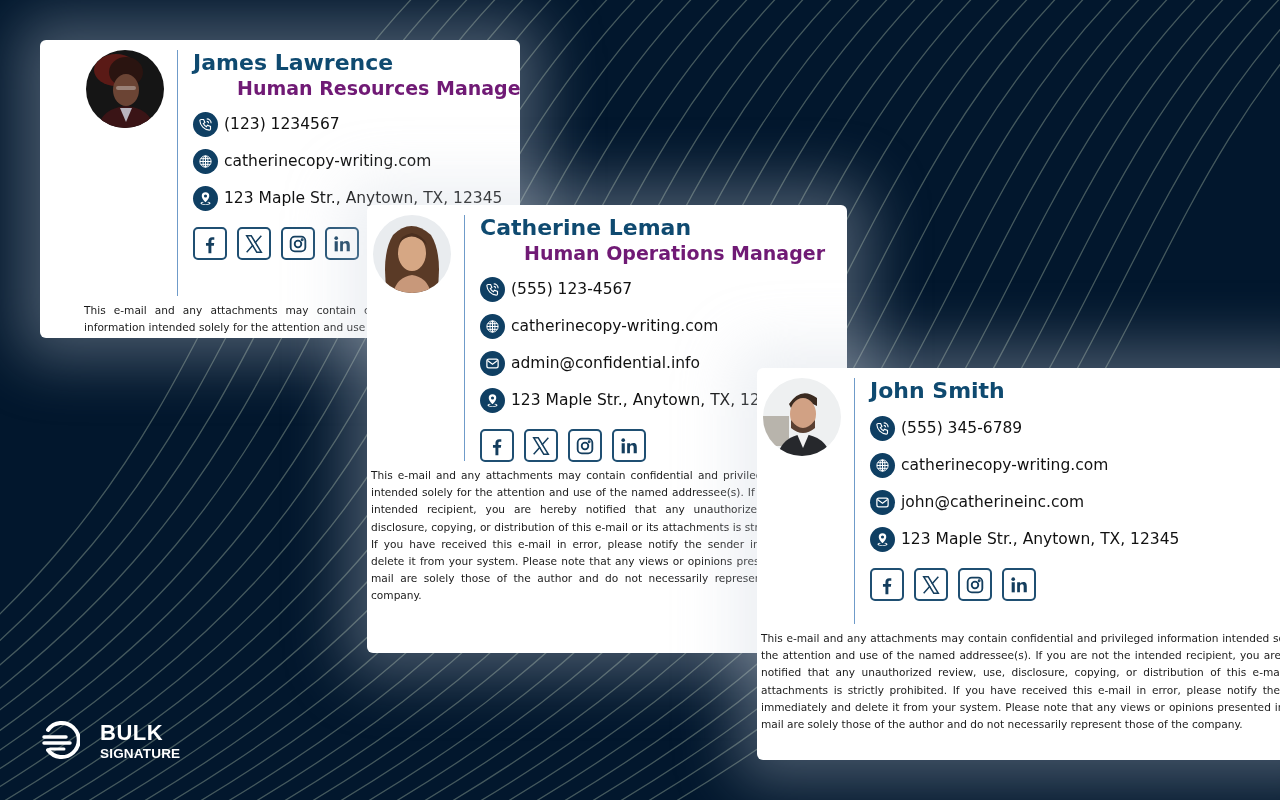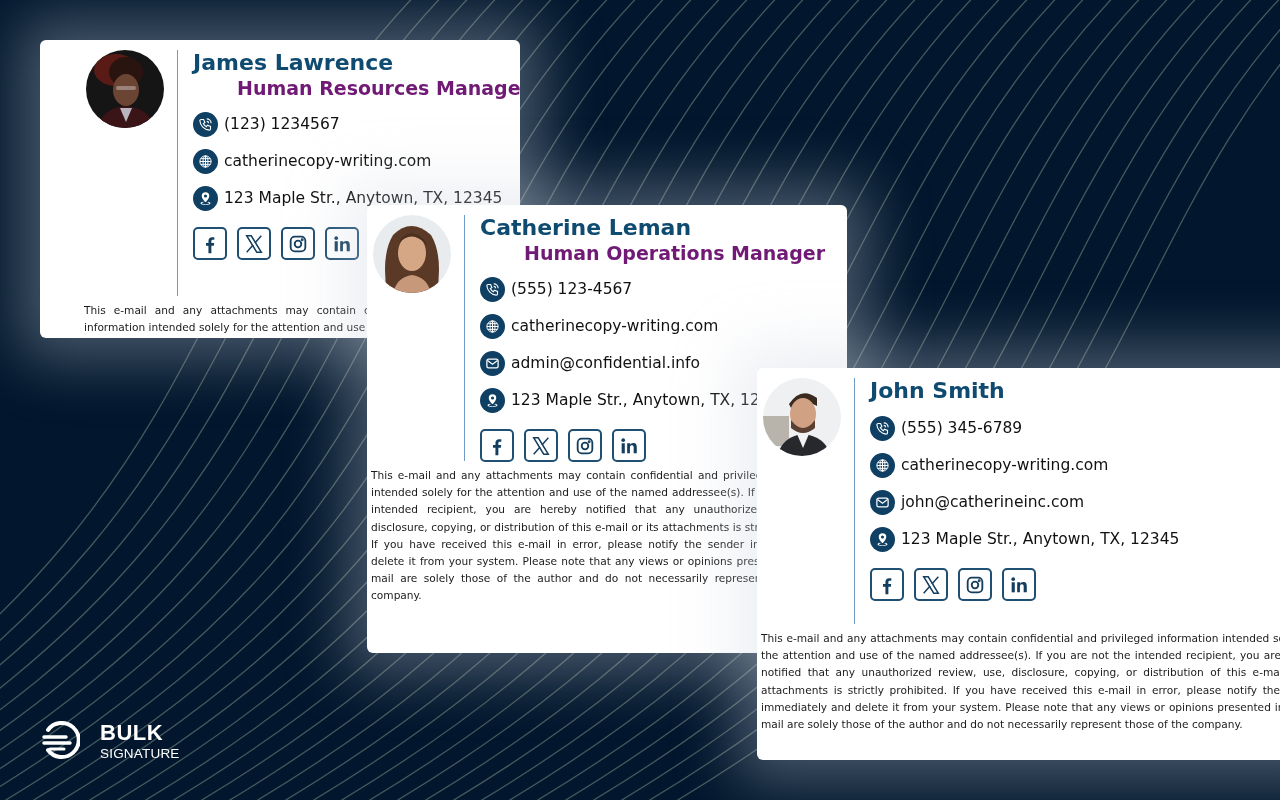--- a/index.html
+++ b/index.html
@@ -68,21 +68,21 @@
     #card-catherine { left: 367px; top: 205px; width: 480px; height: 448px; }
     #card-john { left: 757px; top: 368px; width: 570px; height: 392px; }
 
     .logo {
       position: absolute; left: 40px; top: 720px;
       display: flex; align-items: flex-end; gap: 20px;
     }
     .logo-mark { width: 40px; height: 40px; }
     .logo-text { color: #fff; line-height: 1; }
     .logo-bulk { font-family: "Liberation Sans", sans-serif; font-weight: bold; font-size: 22px; letter-spacing: 0.5px; }
-    .logo-sig { font-family: "Liberation Sans", sans-serif; font-weight: normal; font-size: 13.5px; margin-top: 3px; letter-spacing: 0.2px; }
+    .logo-sig { font-family: "Liberation Sans", sans-serif; font-weight: bold; font-size: 13.5px; margin-top: 3px; letter-spacing: 0.2px; }
   </style>
 </head>
 <body>
 
 <svg id="bg-lines" viewBox="0 0 1280 800" preserveAspectRatio="none">
   <g fill="none" stroke="#5b6f6e" stroke-width="1.3" opacity="0.75" id="wave-group">
       <path d="M420 -10 C 160 260, 240 520, -280 820 M448 -10 C 188 260, 268 520, -252 820 M476 -10 C 216 260, 296 520, -224 820 M504 -10 C 244 260, 324 520, -196 820 M532 -10 C 272 260, 352 520, -168 820 M560 -10 C 300 260, 380 520, -140 820 M588 -10 C 328 260, 408 520, -112 820 M616 -10 C 356 260, 436 520, -84 820 M644 -10 C 384 260, 464 520, -56 820 M672 -10 C 412 260, 492 520, -28 820 M700 -10 C 440 260, 520 520, 0 820 M728 -10 C 468 260, 548 520, 28 820 M756 -10 C 496 260, 576 520, 56 820 M784 -10 C 524 260, 604 520, 84 820 M812 -10 C 552 260, 632 520, 112 820 M840 -10 C 580 260, 660 520, 140 820 M868 -10 C 608 260, 688 520, 168 820 M896 -10 C 636 260, 716 520, 196 820 M924 -10 C 664 260, 744 520, 224 820 M952 -10 C 692 260, 772 520, 252 820 M980 -10 C 720 260, 800 520, 280 820 M1008 -10 C 748 260, 828 520, 308 820 M1036 -10 C 776 260, 856 520, 336 820 M1064 -10 C 804 260, 884 520, 364 820 M1092 -10 C 832 260, 912 520, 392 820 M1120 -10 C 860 260, 940 520, 420 820 M1148 -10 C 888 260, 968 520, 448 820 M1176 -10 C 916 260, 996 520, 476 820 M1204 -10 C 944 260, 1024 520, 504 820 M1232 -10 C 972 260, 1052 520, 532 820 M1260 -10 C 1000 260, 1080 520, 560 820 M1288 -10 C 1028 260, 1108 520, 588 820 M1316 -10 C 1056 260, 1136 520, 616 820 M1344 -10 C 1084 260, 1164 520, 644 820 "></path>
     </g>
 </svg>
 

